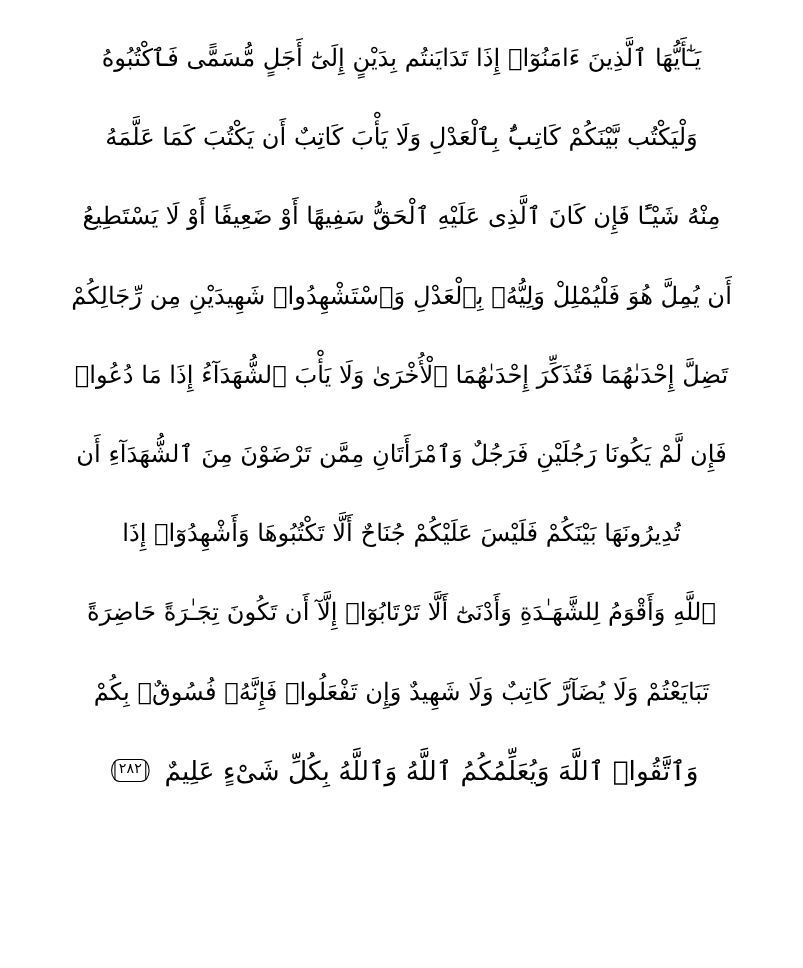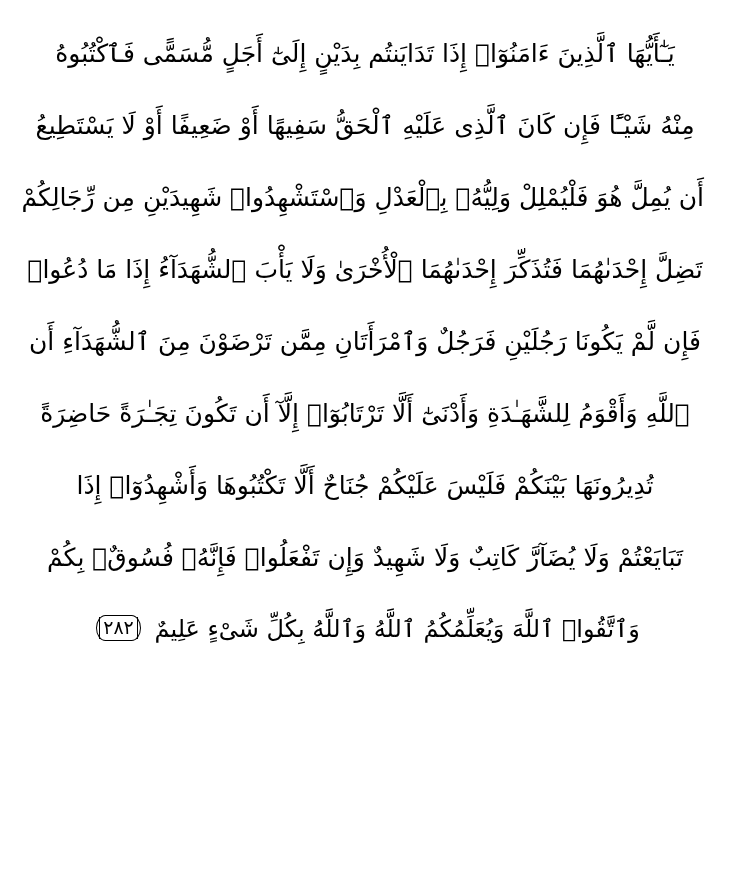--- a/index.html
+++ b/index.html
@@ -26,39 +26,39 @@
   .verse-block {
     direction: rtl;
     unicode-bidi: embed;
     text-align: center;
   }
   .line {
     direction: rtl;
     unicode-bidi: embed;
     text-align: center;
     color: #000000;
-    font-size: 25px;
+    font-size: 22px;
     line-height: 72px;
     height: 72px;
     white-space: nowrap;
     letter-spacing: 0px;
     font-family: "DejaVu Sans", "Liberation Sans", sans-serif;
     font-weight: 400;
   }
   .line.tight {
     font-size: 24px;
   }
   .line.last {
     height: 70px;
     line-height: 70px;
   }
   .ayah-mark {
     display: inline-block;
     direction: ltr;
-    font-size: 19px;
+    font-size: 13px;
     vertical-align: middle;
     margin: 0 6px;
     padding: 2px 6px 3px 6px;
     border: 1.5px solid #000000;
     border-radius: 22% / 50%;
     line-height: 1.05;
     font-family: "DejaVu Sans", "Liberation Sans", sans-serif;
     position: relative;
     top: -2px;
   }
@@ -73,25 +73,26 @@
   }
   .ayah-mark::before { left: 2px; }
   .ayah-mark::after { right: 2px; }
 </style>
 </head>
 <body>
 
 <div id="page">
   <div class="verse-block">
     <div class="line">يَـٰٓأَيُّهَا ٱلَّذِينَ ءَامَنُوٓا۟ إِذَا تَدَايَنتُم بِدَيْنٍ إِلَىٰٓ أَجَلٍ مُّسَمًّى فَٱكْتُبُوهُ</div>
+    <div class="line">وَلْيَكْتُب بَّيْنَكُمْ كَاتِبٌۢ بِٱلْعَدْلِ وَلَا يَأْبَ كَاتِبٌ أَن يَكْتُبَ كَمَا عَلَّمَهُ</div>
     <div class="line">مِنْهُ شَيْـًٔا فَإِن كَانَ ٱلَّذِى عَلَيْهِ ٱلْحَقُّ سَفِيهًا أَوْ ضَعِيفًا أَوْ لَا يَسْتَطِيعُ</div>
     <div class="line">أَن يُمِلَّ هُوَ فَلْيُمْلِلْ وَلِيُّهُۥ بِٱلْعَدْلِ وَٱسْتَشْهِدُوا۟ شَهِيدَيْنِ مِن رِّجَالِكُمْ</div>
     <div class="line">تَضِلَّ إِحْدَىٰهُمَا فَتُذَكِّرَ إِحْدَىٰهُمَا ٱلْأُخْرَىٰ وَلَا يَأْبَ ٱلشُّهَدَآءُ إِذَا مَا دُعُوا۟</div>
     <div class="line">فَإِن لَّمْ يَكُونَا رَجُلَيْنِ فَرَجُلٌ وَٱمْرَأَتَانِ مِمَّن تَرْضَوْنَ مِنَ ٱلشُّهَدَآءِ أَن</div>
+    <div class="line">تُدِيرُونَهَا بَيْنَكُمْ فَلَيْسَ عَلَيْكُمْ جُنَاحٌ أَلَّا تَكْتُبُوهَا وَأَشْهِدُوٓا۟ إِذَا</div>
     <div class="line">ٱللَّهِ وَأَقْوَمُ لِلشَّهَـٰدَةِ وَأَدْنَىٰٓ أَلَّا تَرْتَابُوٓا۟ إِلَّآ أَن تَكُونَ تِجَـٰرَةً حَاضِرَةً</div>
-    <div class="line">تُدِيرُونَهَا بَيْنَكُمْ فَلَيْسَ عَلَيْكُمْ جُنَاحٌ أَلَّا تَكْتُبُوهَا وَأَشْهِدُوٓا۟ إِذَا</div>
     <div class="line">تَبَايَعْتُمْ وَلَا يُضَآرَّ كَاتِبٌ وَلَا شَهِيدٌ وَإِن تَفْعَلُوا۟ فَإِنَّهُۥ فُسُوقٌۢ بِكُمْ</div>
     <div class="line tight last">
       <span>وَٱتَّقُوا۟ ٱللَّهَ وَيُعَلِّمُكُمُ ٱللَّهُ وَٱللَّهُ بِكُلِّ شَىْءٍ عَلِيمٌ</span>
       <span class="ayah-mark">٢٨٢</span>
     </div>
   </div>
 </div>
 
 </body></html>

